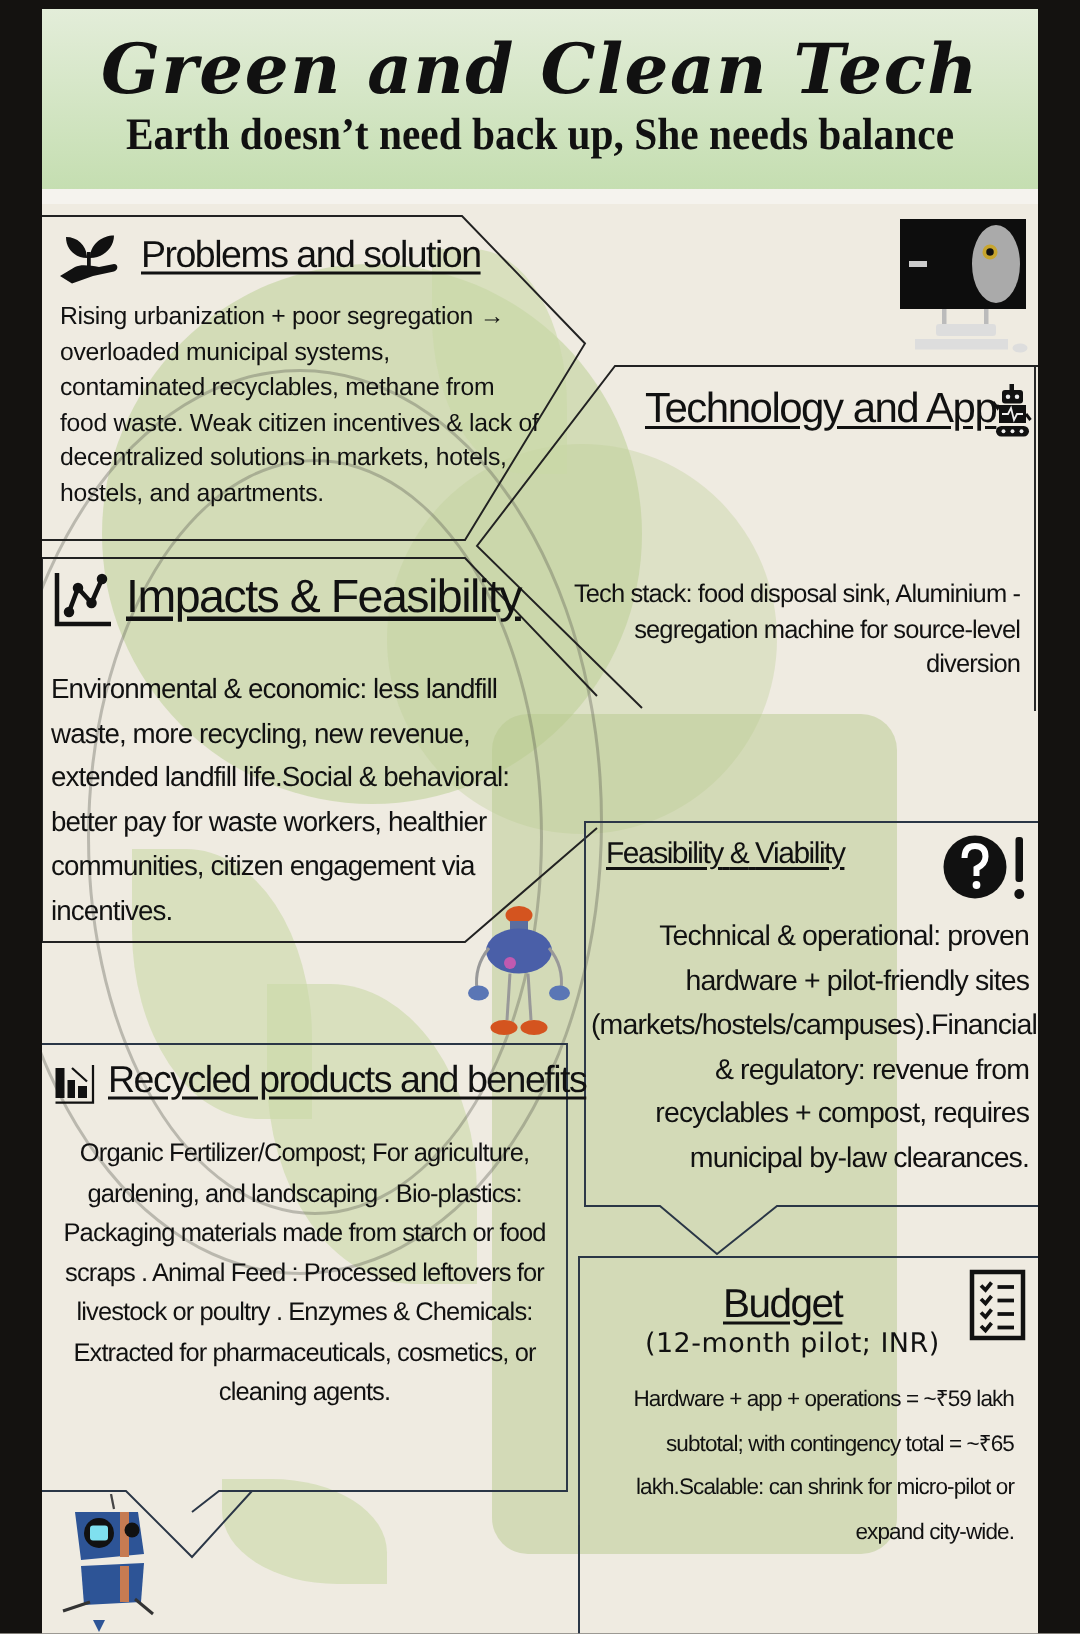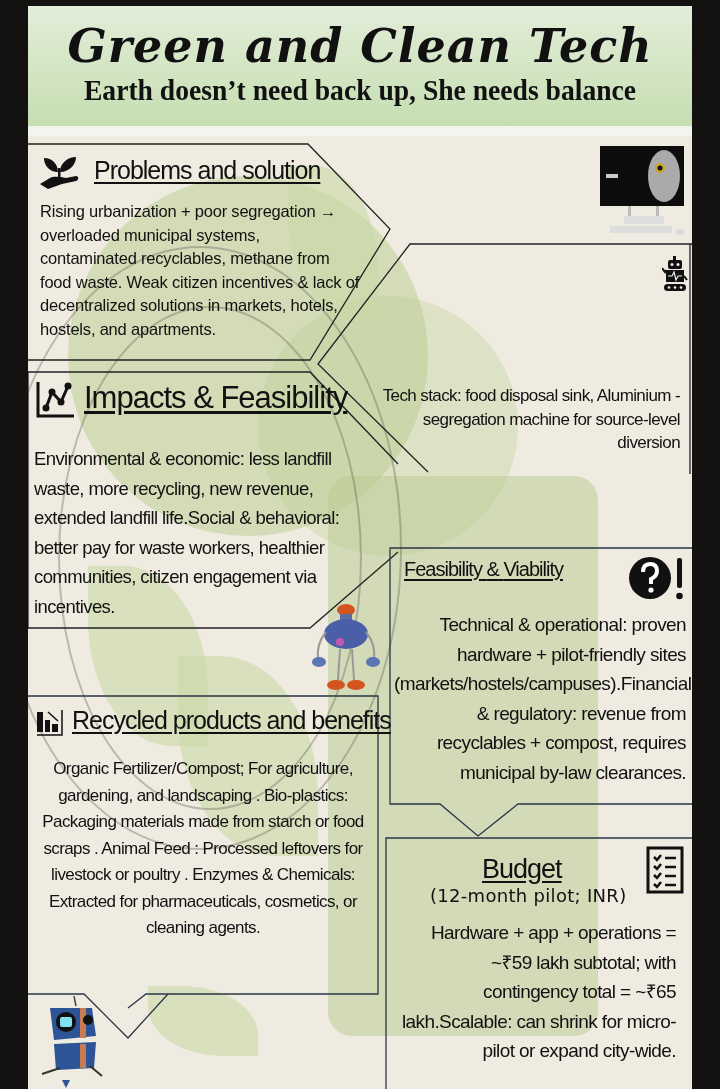--- a/index.html
+++ b/index.html
@@ -78,20 +78,21 @@
     <rect x="26" y="72" width="40" height="8" rx="2" fill="#ddd"></rect>
     <rect x="12" y="82" width="62" height="7" fill="#ddd"></rect>
     <ellipse cx="82" cy="88" rx="5" ry="3" fill="#ddd"></ellipse>
   </svg>
 
   <div class="panel" style="left:290px;top:238px;width:374px;height:230px;">
     <svg class="frame" width="374" height="230">
       <polyline points="374,0 92,0 0,120 110,228" fill="none" stroke="#222" stroke-width="1.3"></polyline>
       <line x1="372" y1="0" x2="372" y2="230" stroke="#222" stroke-width="1.3"></line>
     </svg>
+    <div class="ptitle" style="left:112px;top:12px;font-size:28px;">Technology and App</div>
     <svg class="icon" style="left:344px;top:12px;" width="26" height="36" viewBox="0 0 26 36">
       <rect x="11" y="0" width="3" height="4" fill="#111"></rect>
       <rect x="6" y="4" width="14" height="9" rx="2" fill="#111"></rect>
       <circle cx="10" cy="8.5" r="1.5" fill="#eee"></circle>
         <circle cx="16" cy="8.5" r="1.5" fill="#eee"></circle>
       <rect x="4" y="14" width="18" height="12" fill="#111"></rect>
       <polyline points="6,20 10,20 12,16 14,24 16,20 20,20" fill="none" stroke="#eee" stroke-width="1.2"></polyline>
       <path d="M0 12 L3 16 L4 14" stroke="#111" fill="none" stroke-width="2"></path>
       <path d="M22 20 L25 24" stroke="#111" stroke-width="2"></path>
       <rect x="2" y="28" width="22" height="7" rx="3.5" fill="#111"></rect>
@@ -181,21 +182,21 @@
         <polyline points="8,11 11,14 15,9"></polyline>
           <line x1="19" y1="12" x2="30" y2="12"></line>
         <polyline points="8,20 11,23 15,18"></polyline>
           <line x1="19" y1="21" x2="30" y2="21"></line>
         <polyline points="8,29 11,32 15,27"></polyline>
           <line x1="19" y1="30" x2="30" y2="30"></line>
         <polyline points="8,38 11,41 15,36"></polyline>
           <line x1="19" y1="39" x2="30" y2="39"></line>
       </g>
     </svg>
-    <div class="ptext right" style="left:14px;top:80px;width:276px;font-size:19px;line-height:29.5px;">Hardware + app + operations = ~₹59 lakh subtotal; with contingency total = ~₹65 lakh.Scalable: can shrink for micro-pilot or expand city-wide.</div>
+    <div class="ptext right" style="left:14px;top:80px;width:276px;font-size:15px;line-height:29.5px;">Hardware + app + operations = ~₹59 lakh subtotal; with contingency total = ~₹65 lakh.Scalable: can shrink for micro-pilot or expand city-wide.</div>
   </div>
 
   <svg class="icon" style="left:6px;top:990px;" width="72" height="92" viewBox="0 0 72 92">
     <line x1="40" y1="0" x2="42" y2="10" stroke="#444" stroke-width="1.5"></line>
     <path d="M16 12 L58 12 L62 40 L20 44 Z" fill="#2d5496"></path>
     <rect x="46" y="12" width="6" height="30" fill="#c67b52"></rect>
     <circle cx="32" cy="26" r="10" fill="#111"></circle>
     <rect x="26" y="21" width="12" height="10" rx="2" fill="#7fe0ef"></rect>
     <circle cx="54" cy="24" r="5" fill="#111"></circle>
     <path d="M20 48 L62 46 L60 72 L22 74 Z" fill="#2d5496"></path>

